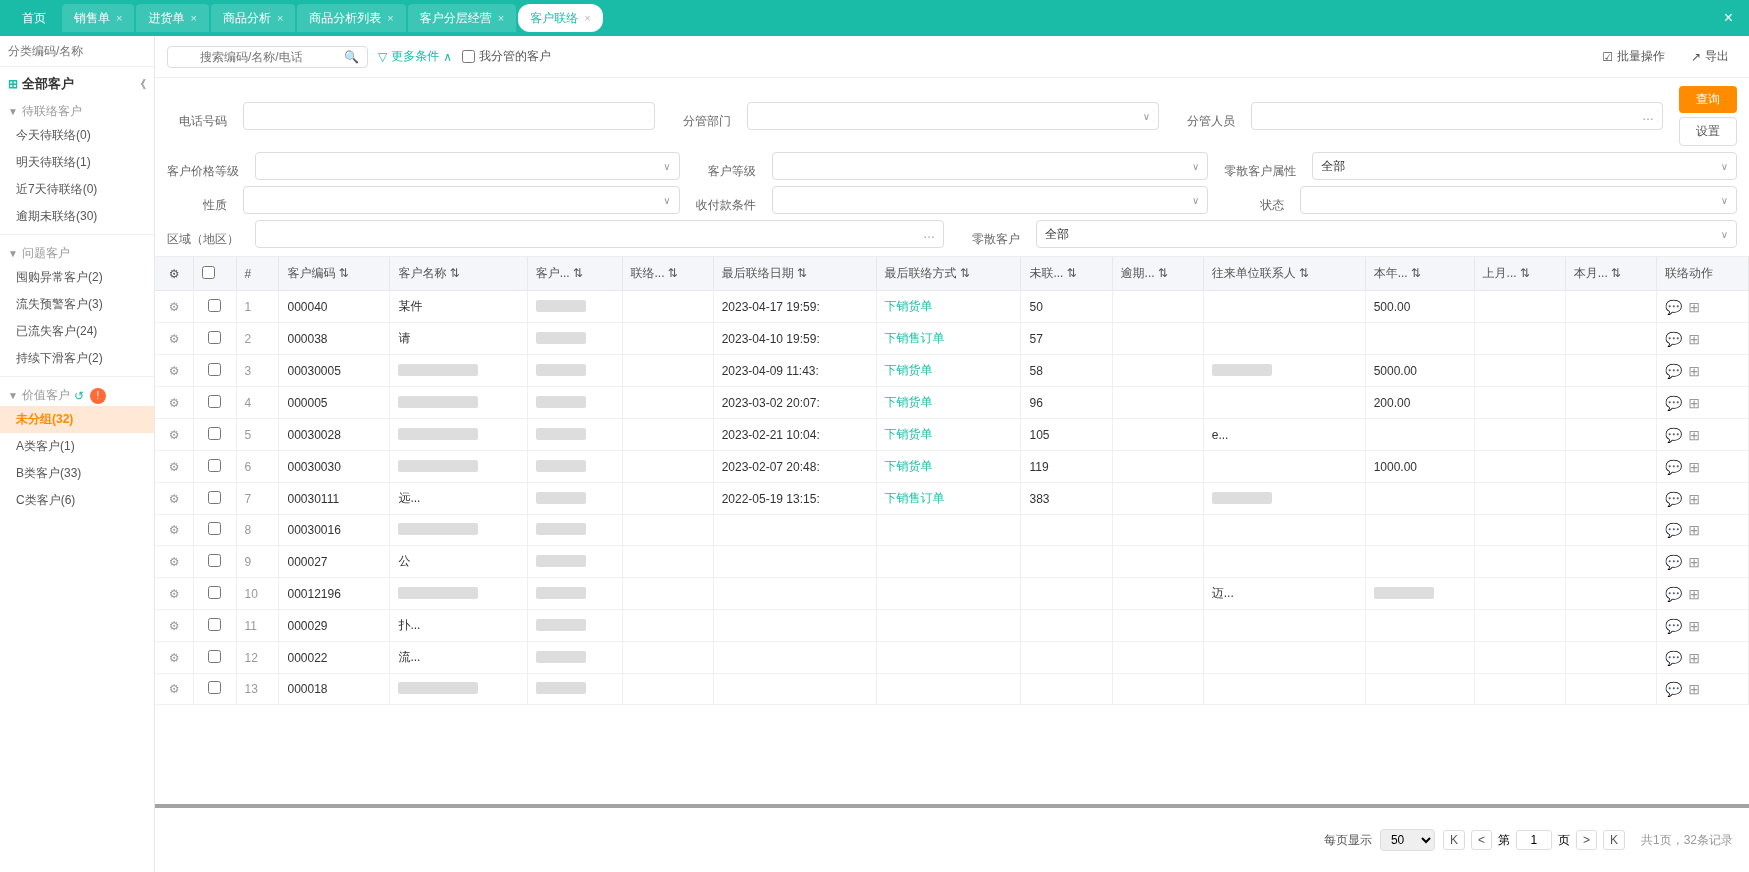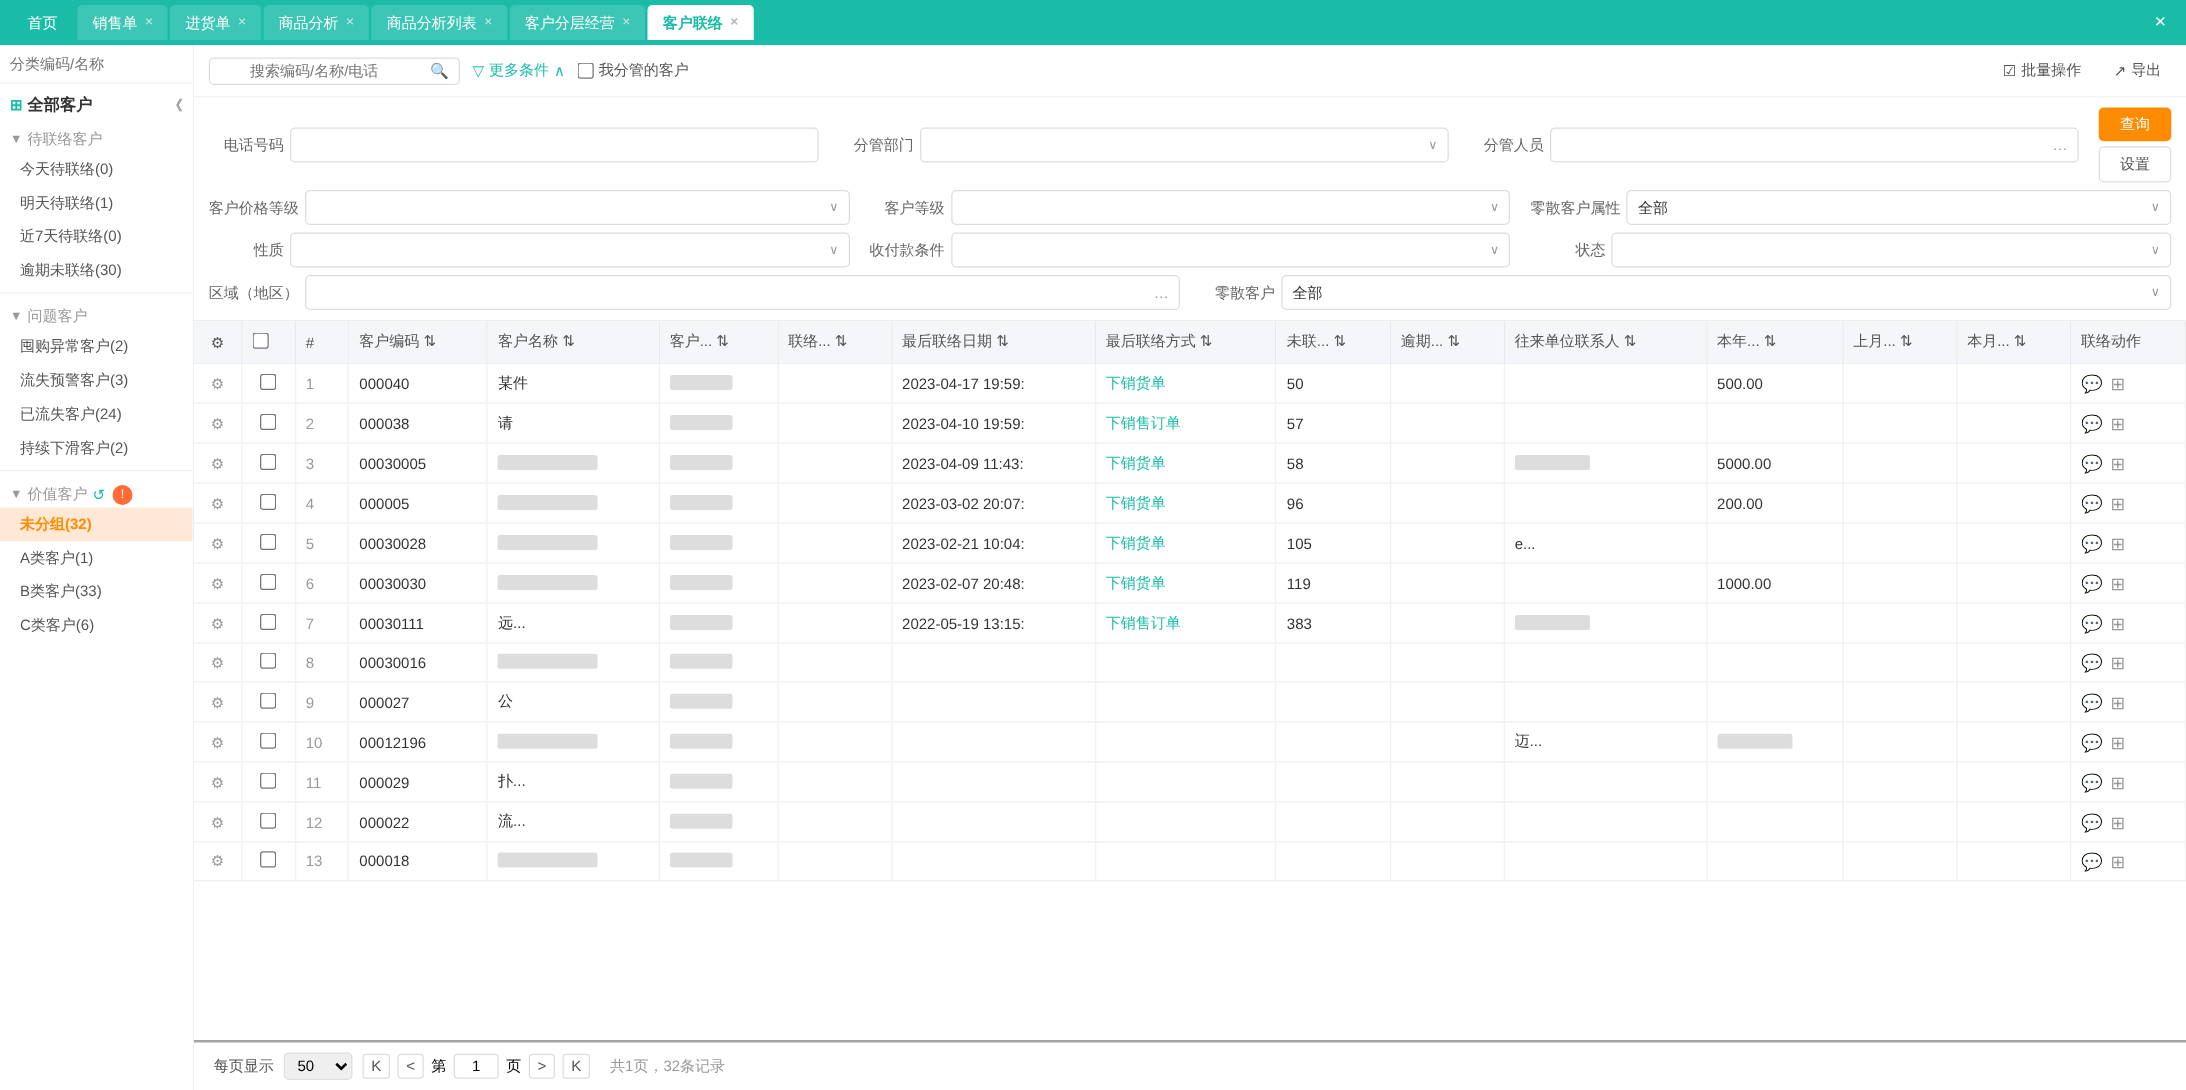--- a/index.html
+++ b/index.html
@@ -31,21 +31,22 @@
       padding: 0 12px;
       height: 28px;
       border-radius: 4px 4px 0 0;
       cursor: pointer;
       gap: 6px;
       font-size: 12px;
     }
     .top-nav .tab.active {
       background: #fff;
       color: #1abca8;
-      font-weight: bold;
+      font-weight: normal;
+      border-radius: 12px;
     }
     .top-nav .tab .close-x {
       font-size: 11px;
       opacity: 0.7;
     }
     .top-nav .tab.active .close-x {
       color: #999;
     }
     .nav-spacer { flex: 1; }
     .nav-close-btn {
@@ -186,23 +187,23 @@
     }
     .filter-row {
       display: flex;
       align-items: center;
       gap: 16px;
       margin-bottom: 6px;
     }
     .filter-row:last-child { margin-bottom: 0; }
     .filter-field {
       display: flex;
-      align-items: center;
+      align-items: flex-end;
       flex: 1;
-      gap: 5px;
+      gap: 16px;
     }
     .filter-field label {
       color: #666;
       white-space: nowrap;
       min-width: 60px;
       text-align: right;
     }
     .filter-field .field-input {
       flex: 1;
       border: 1px solid #ddd;
@@ -289,23 +290,24 @@
       color: transparent; 
       display: inline-block;
       height: 12px;
     }
     .settings-icon-cell { text-align: center; }
 
     
     .table-footer {
       display: flex;
       align-items: center;
-      padding: 8px 16px;
+      justify-content: flex-end;
+      padding: 21px 16px;
       background: #fff;
-      border-top: 2px solid #a3a3a3;
+      border-top: 4px solid #a3a3a3;
       gap: 8px;
     }
     .footer-label { color: #555; }
     .page-size-select {
       border: 1px solid #ddd;
       border-radius: 4px;
       padding: 2px 6px;
       font-size: 12px;
     }
     .pagination {

